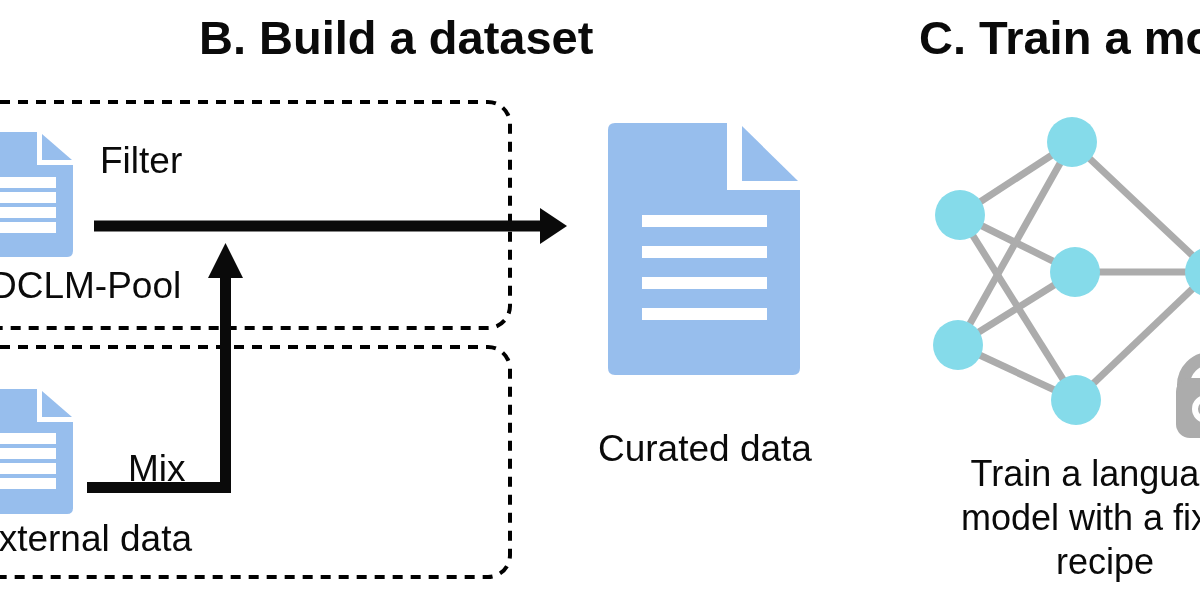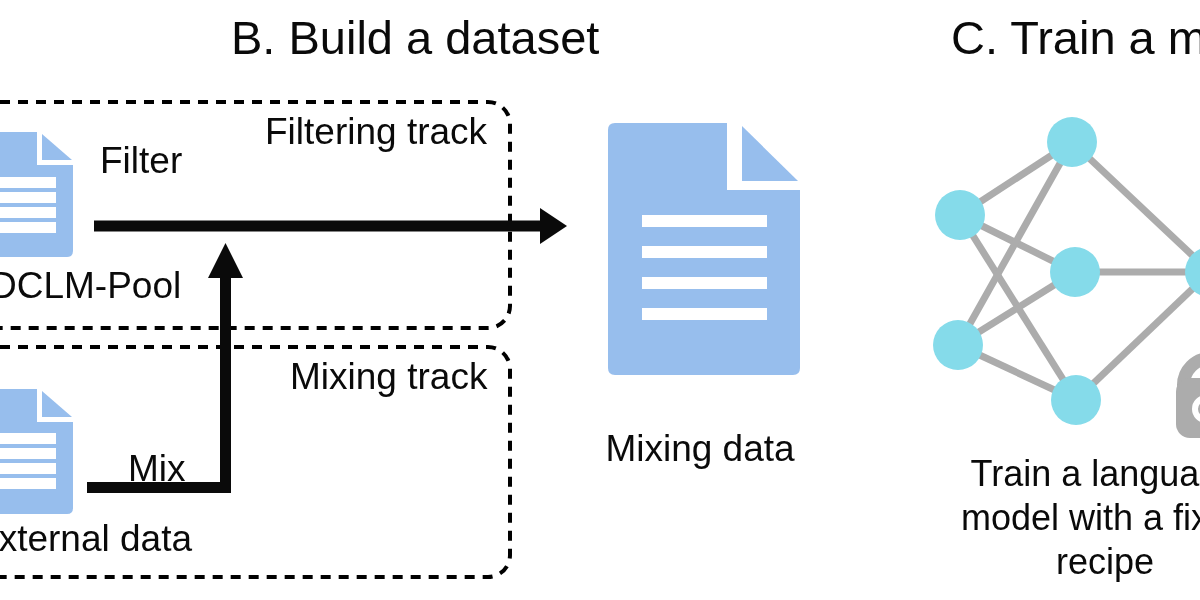--- a/index.html
+++ b/index.html
@@ -5,22 +5,22 @@
   html,body{margin:0;padding:0;}
   body{
     width:1200px;height:600px;overflow:hidden;position:relative;
     background:var(--background,#fff);
     font-family:"Liberation Sans","DejaVu Sans",sans-serif;
     color:#000;
   }
   .stage{position:absolute;left:0;top:0;width:1200px;height:600px;}
   .gfx{position:absolute;left:0;top:0;}
   .title{
-    position:absolute;font-weight:normal;font-size:47px;line-height:1.1;
-    white-space:nowrap;color:#0a0a0a;margin-left:32px;
+    position:absolute;font-weight:bold;font-size:47px;line-height:1.1;
+    white-space:nowrap;color:#0a0a0a;
   }
   .label{
     position:absolute;font-size:37px;line-height:1.15;white-space:nowrap;color:#0a0a0a;
   }
   .caption{
     position:absolute;left:905px;top:452px;width:400px;text-align:center;
     font-size:36px;line-height:44px;color:#0a0a0a;
   }
   .doc-fill{fill:var(--document-blue,#97BEED);}
   .doc-line{fill:#fff;}
@@ -101,28 +101,26 @@
     <g>
       <circle class="lock-shackle" cx="1210" cy="385" r="26.5"></circle>
       <rect class="lock-part" x="1176" y="378" width="78" height="60" rx="14"></rect>
       <circle class="lock-keyhole" cx="1206" cy="409" r="11"></circle>
     </g>
   </svg>
 
   <div class="title" style="left:199px;top:12px;">B. Build a dataset</div>
   <div class="title" style="left:919px;top:12px;">C. Train a model</div>
 
-  <div class="label" style="left:265px;top:111px;">Filtering track</div>
   <div class="label" style="left:100px;top:140px;">Filter</div>
   <div class="label" style="left:-10px;top:265px;">DCLM-Pool</div>
 
-  <div class="label" style="left:290px;top:356px;">Mixing track</div>
   <div class="label" style="left:128px;top:448px;">Mix</div>
   <div class="label" style="left:-26px;top:518px;">External data</div>
 
-  <div class="label" style="left:598px;top:428px;width:204px;text-align:center;">Mixing data</div>
+  <div class="label" style="left:598px;top:428px;width:204px;text-align:center;">Curated data</div>
 
   <div class="caption">
     <div>Train a language</div>
     <div>model with a fixed</div>
     <div>recipe</div>
   </div>
 </div>
 
 </body></html>

